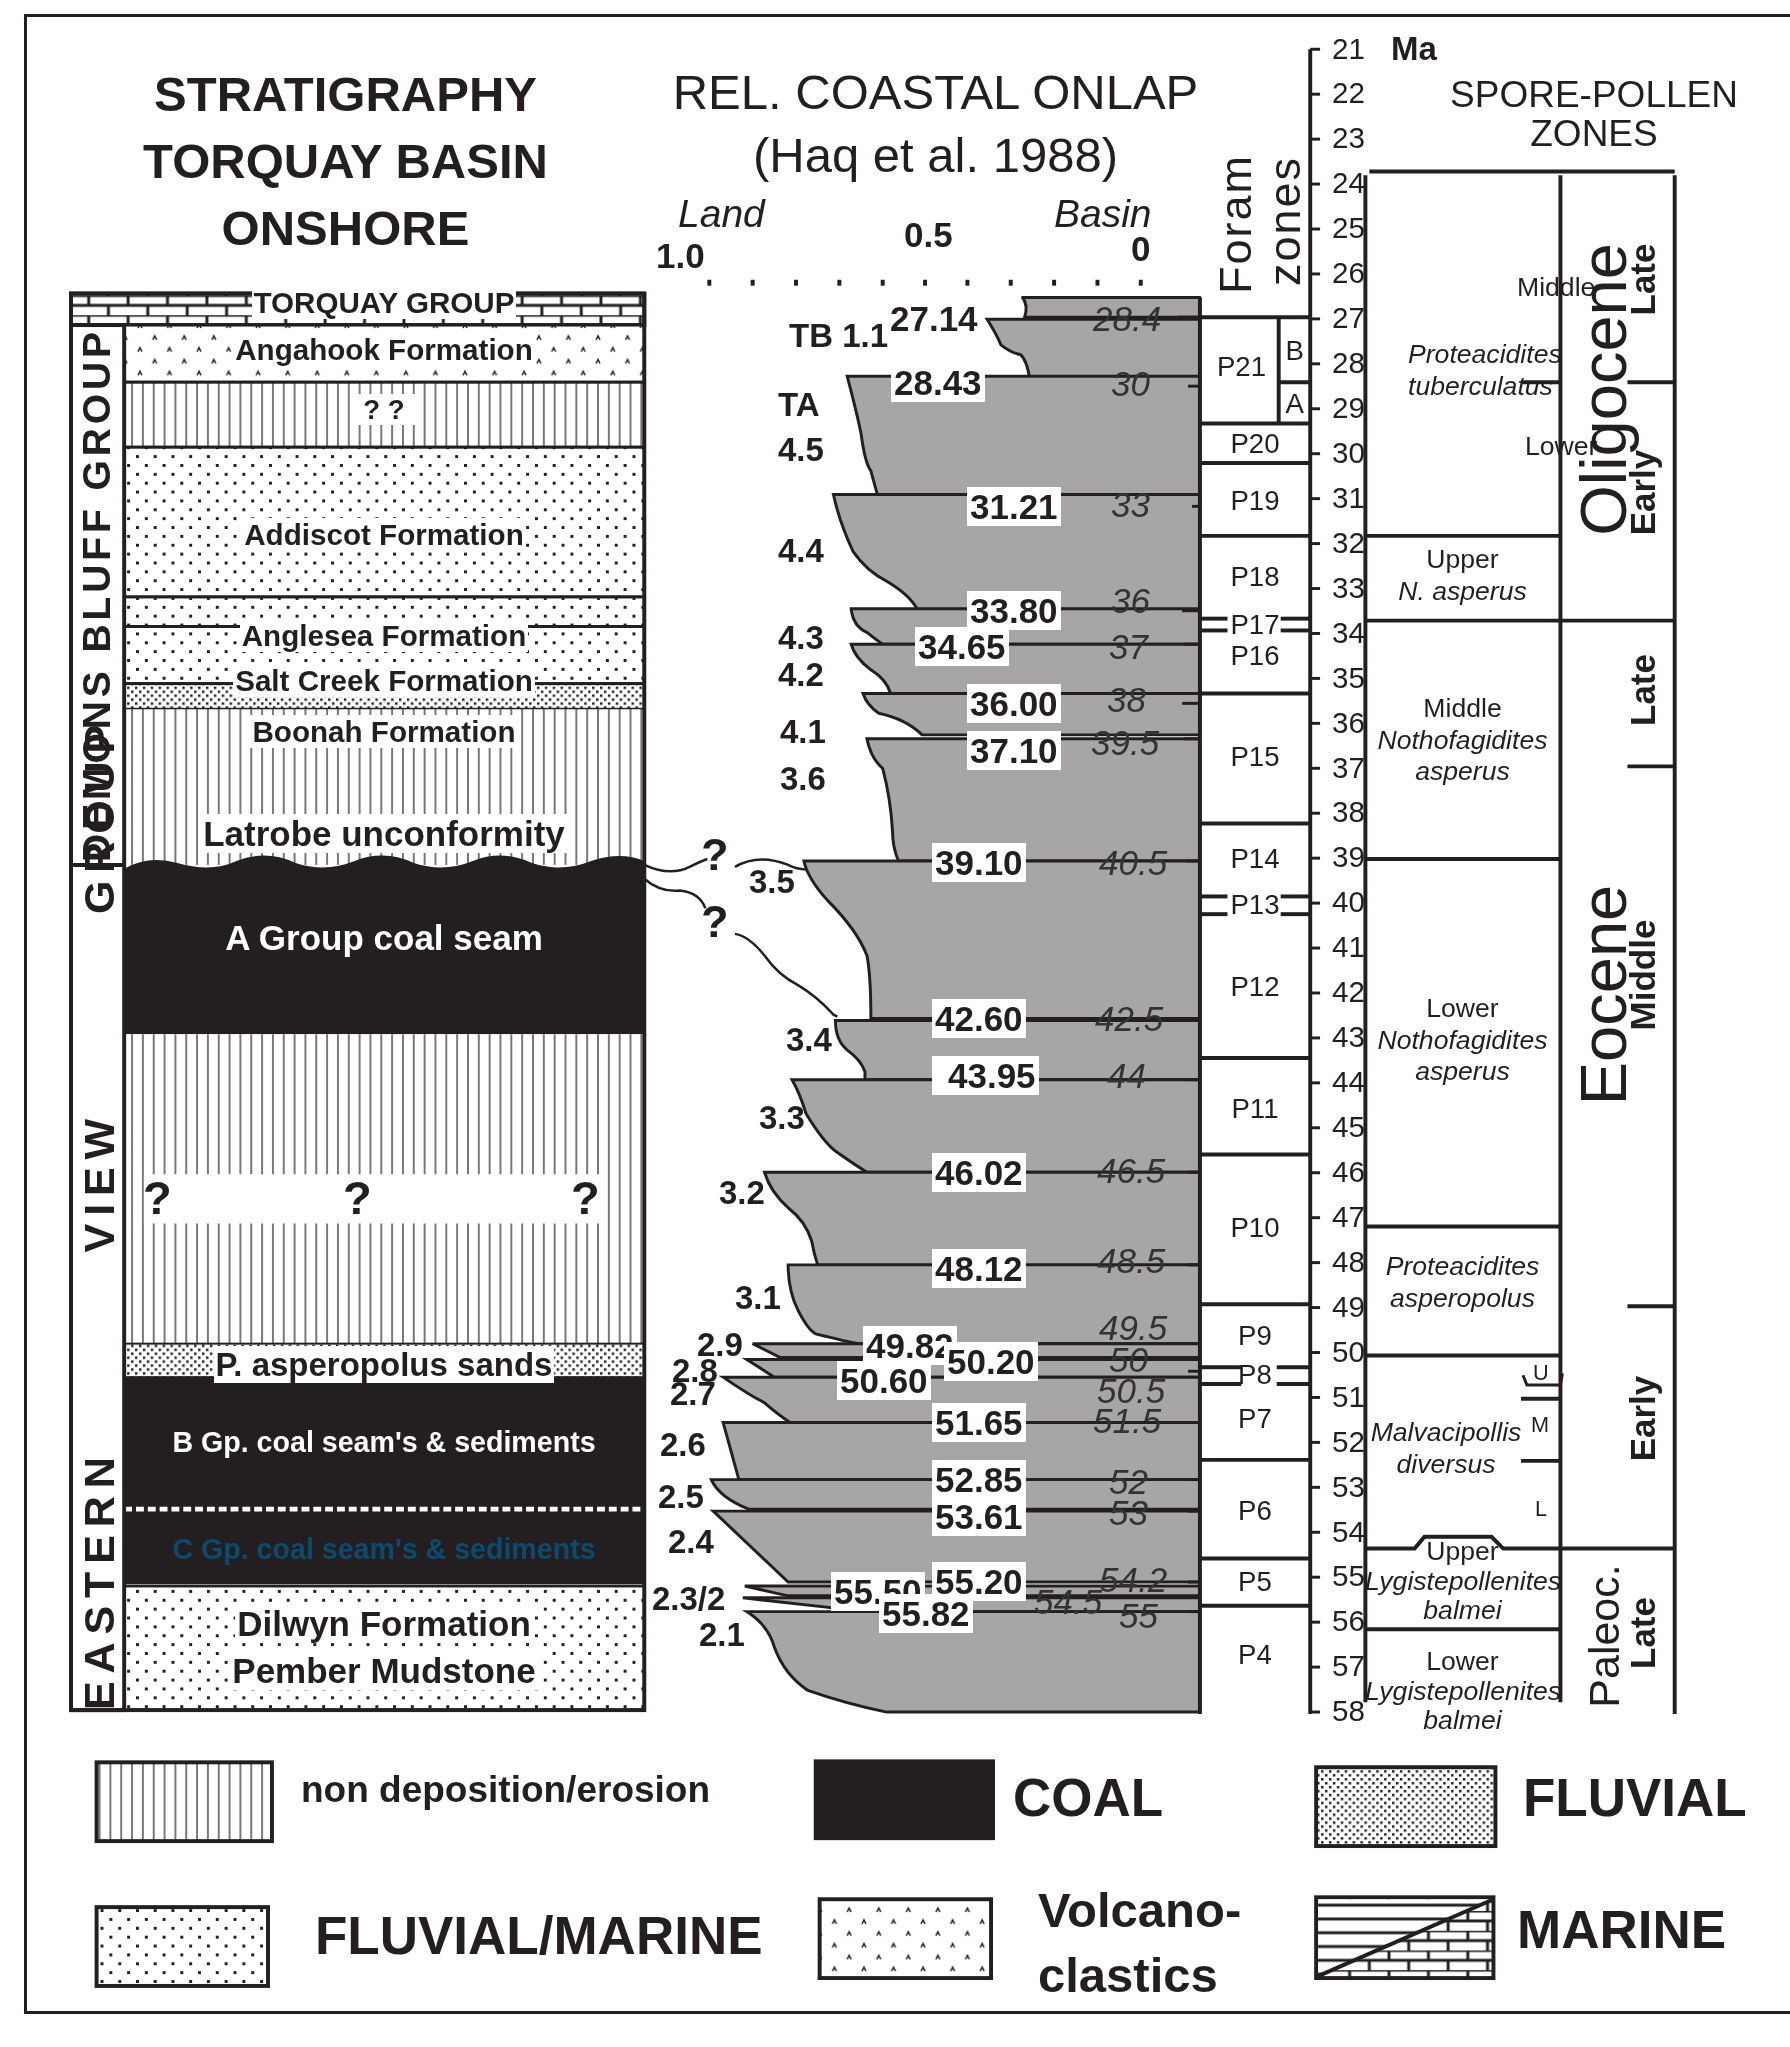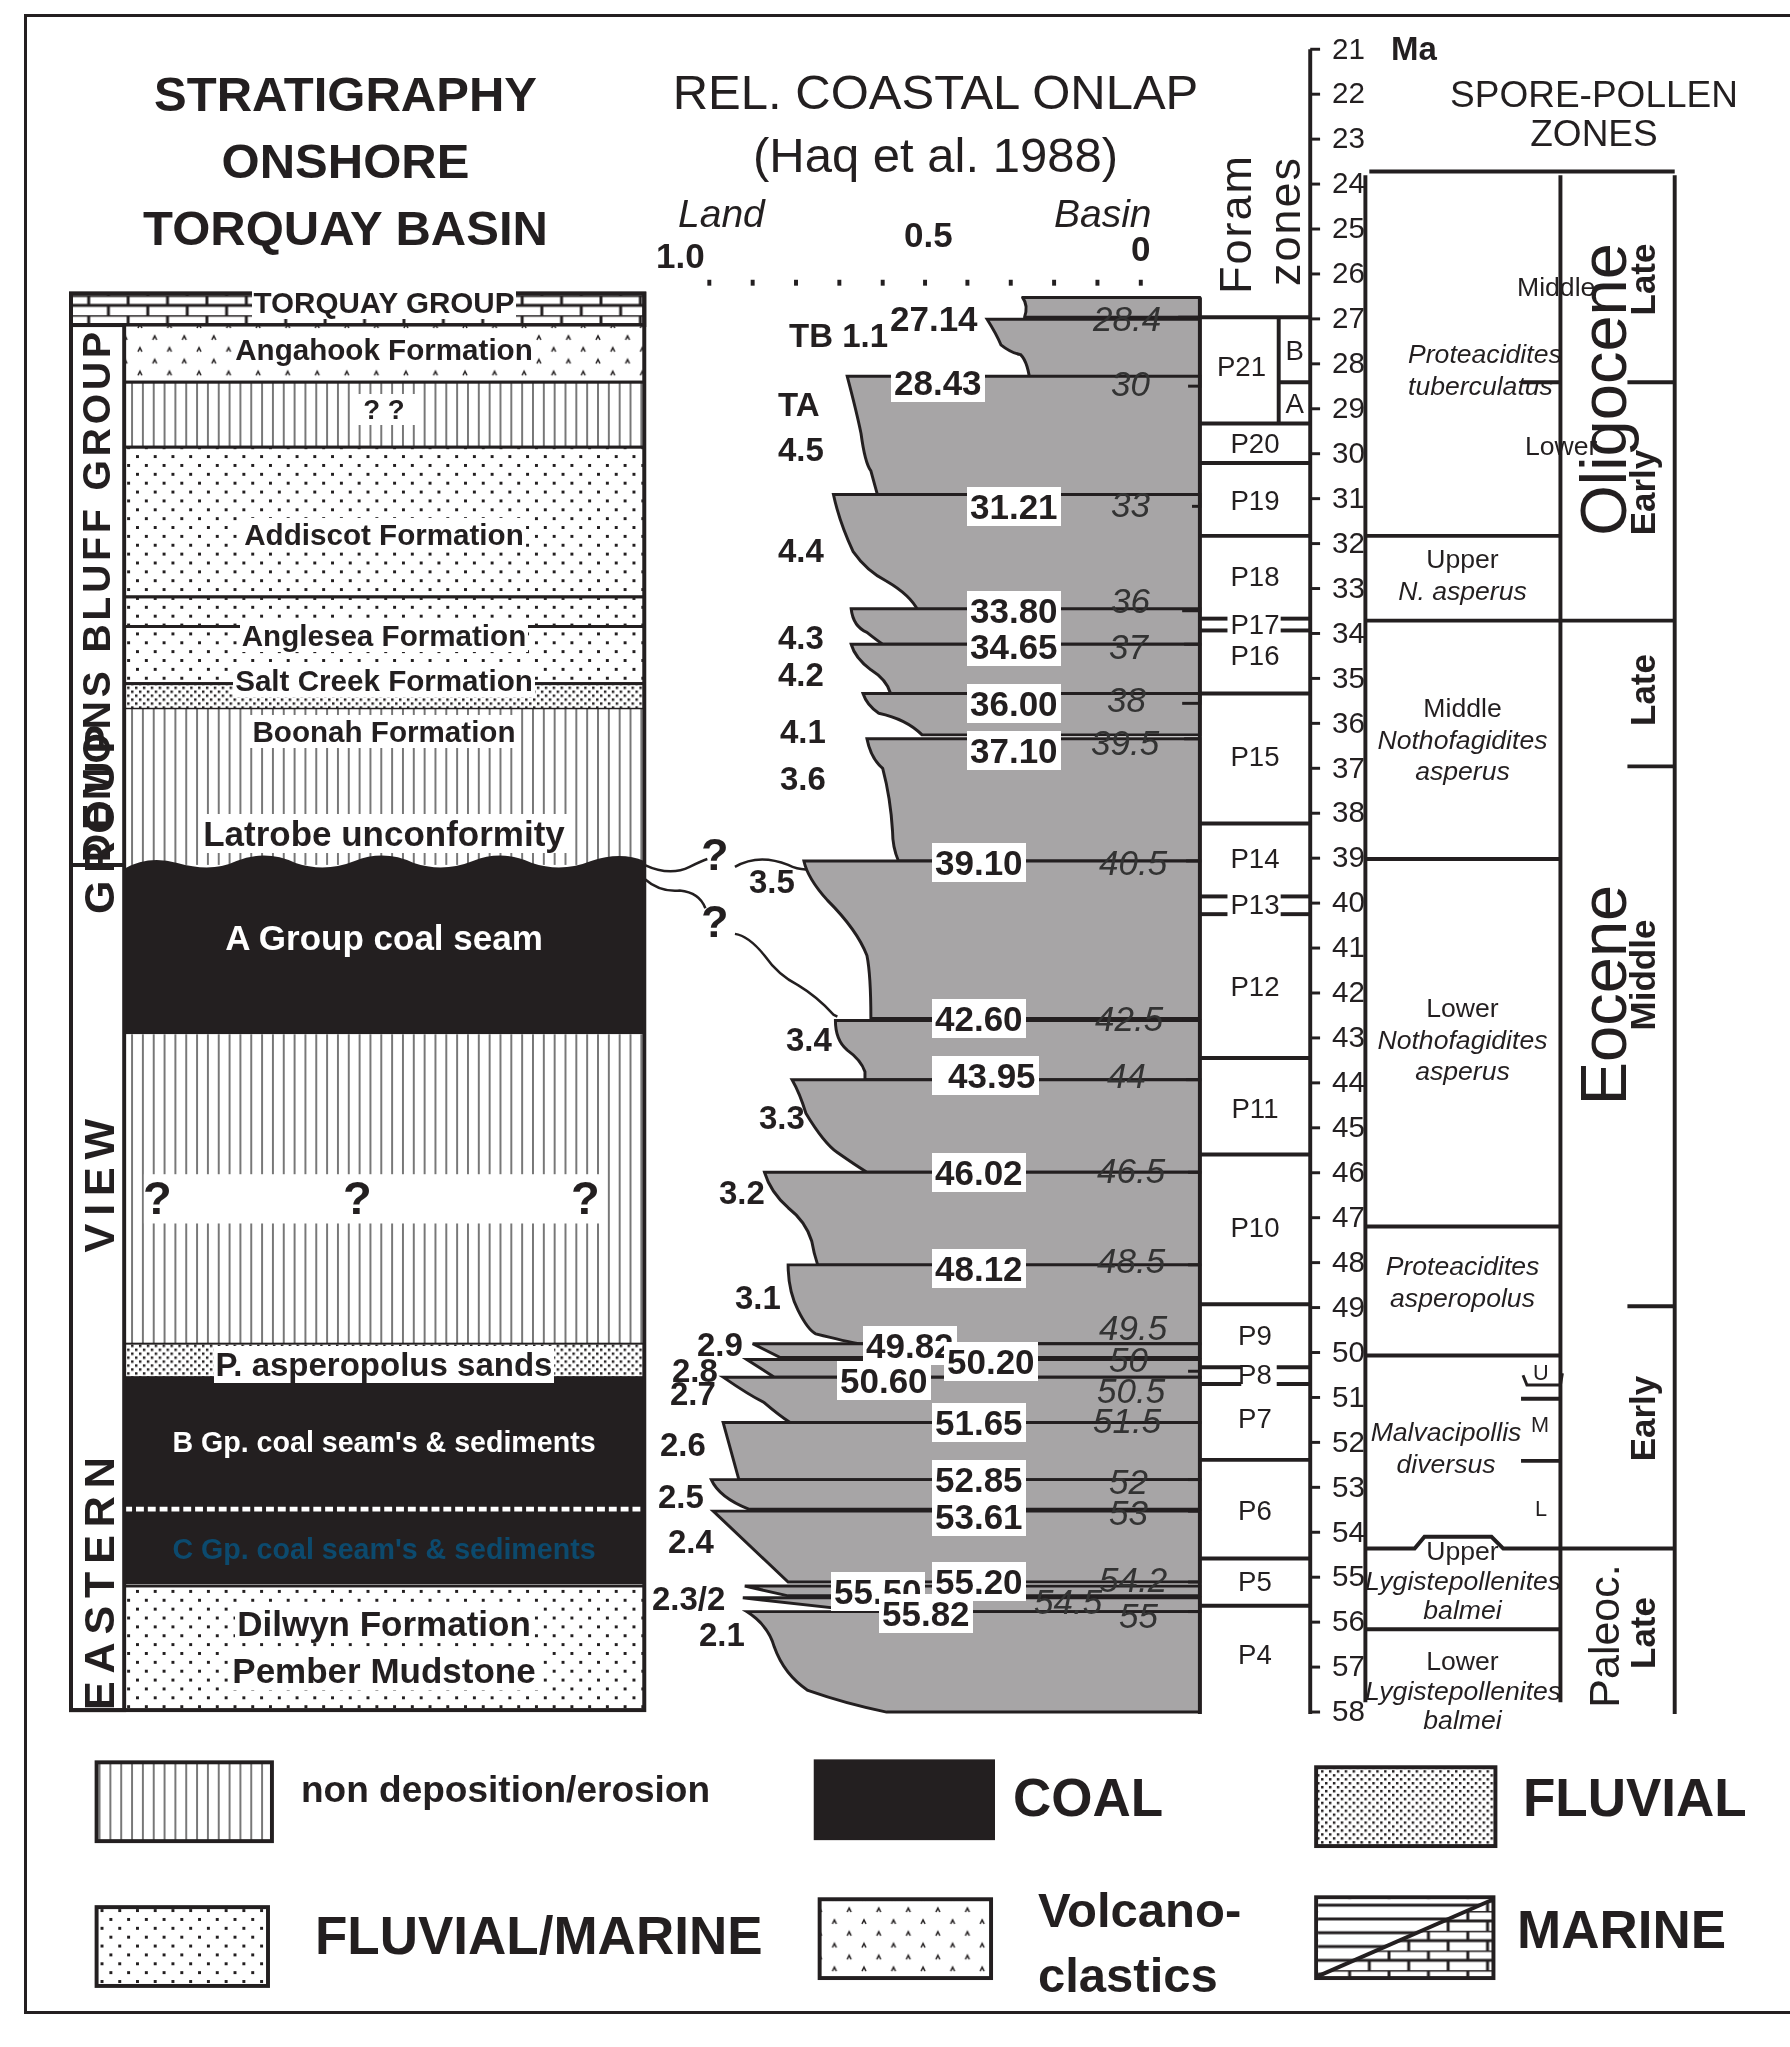--- a/index.html
+++ b/index.html
@@ -23,22 +23,22 @@
   .vert{position:absolute;transform:rotate(-90deg);transform-origin:left top;font-weight:bold;white-space:nowrap;}
   .legend-label{position:absolute;font-weight:bold;white-space:nowrap;}
 </style>
 </head>
 <body>
 
 <div class="frame"></div>
 
 <div class="title-l">
   <div>STRATIGRAPHY</div>
+  <div>TORQUAY BASIN</div>
   <div>ONSHORE</div>
-  <div>TORQUAY BASIN</div>
 </div>
 <div class="title-m" style="line-height:63px;">
   <div>REL. COASTAL ONLAP</div>
   <div>(Haq et al. 1988)</div>
 </div>
 <div class="axlab" style="left:678px;top:192px;">Land</div>
 <div class="axlab" style="left:1054px;top:192px;">Basin</div>
 <div class="axnum" style="left:656px;top:236px;">1.0</div>
 <div class="axnum" style="left:904px;top:215px;">0.5</div>
 <div class="axnum" style="left:1131px;top:229px;">0</div>
@@ -335,21 +335,21 @@
 <div class="seq" style="left:660px;top:1426px;">2.6</div>
 <div class="seq" style="left:658px;top:1478px;">2.5</div>
 <div class="seq" style="left:668px;top:1523px;">2.4</div>
 <div class="seq" style="left:652px;top:1580px;">2.3/2</div>
 <div class="seq" style="left:699px;top:1616px;">2.1</div>
 
 <div class="age" style="left:887px;top:299px;background:none;">27.14</div>
 <div class="age" style="left:891px;top:363px;">28.43</div>
 <div class="age" style="left:967px;top:487px;">31.21</div>
 <div class="age" style="left:967px;top:591px;">33.80</div>
-<div class="age" style="left:967px;top:627px;text-align:right;">34.65</div>
+<div class="age" style="left:915px;top:627px;text-align:right;">34.65</div>
 <div class="age" style="left:967px;top:684px;">36.00</div>
 <div class="age" style="left:967px;top:731px;">37.10</div>
 <div class="age" style="left:932px;top:843px;">39.10</div>
 <div class="age" style="left:932px;top:999px;">42.60</div>
 <div class="age" style="left:932px;top:1056px;padding-left:16px;">43.95</div>
 <div class="age" style="left:932px;top:1153px;">46.02</div>
 <div class="age" style="left:932px;top:1249px;">48.12</div>
 <div class="age" style="left:863px;top:1326px;">49.82</div>
 <div class="age" style="left:944px;top:1342px;">50.20</div>
 <div class="age" style="left:837px;top:1361px;">50.60</div>

